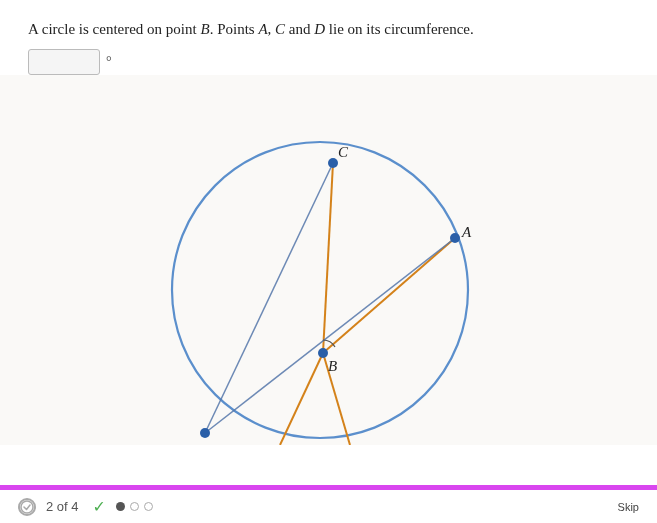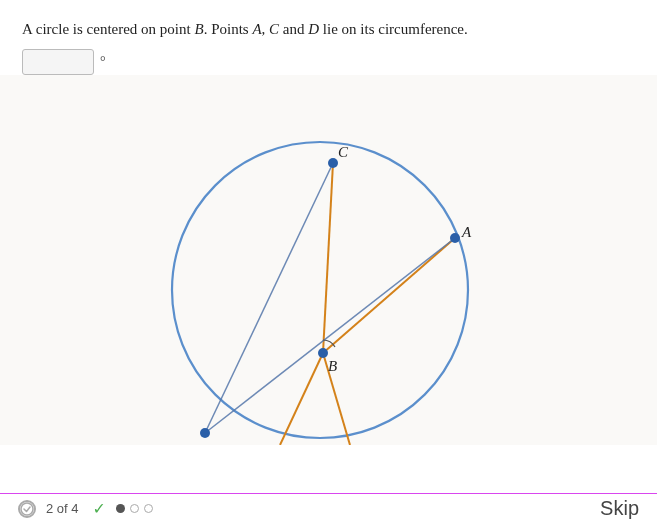--- a/index.html
+++ b/index.html
@@ -6,21 +6,21 @@
     body {
       width: 657px;
       height: 523px;
       background: #fff;
       font-family: Georgia, 'Times New Roman', serif;
       overflow: hidden;
       position: relative;
     }
 
     .page-content {
-      padding: 18px 22px 0 22px;
+      padding: 18px 22px 0 28px;
     }
 
     .problem-text {
       font-size: 15px;
       color: #222;
       line-height: 1.5;
       margin-bottom: 6px;
     }
 
     .problem-text .math-italic {
@@ -66,23 +66,23 @@
       width: 100%;
       height: 100%;
     }
 
     
     .bottom-bar {
       position: absolute;
       bottom: 0;
       left: 0;
       right: 0;
-      height: 30px;
+      height: 38px;
       background: #fff;
-      border-top: 1px solid #d946ef;
+      border-top: 5px solid #d946ef;
       display: flex;
       align-items: center;
       padding: 0 18px;
     }
 
     .bottom-left {
       display: flex;
       align-items: center;
       gap: 10px;
       flex: 1;
@@ -128,21 +128,21 @@
       border: 1.5px solid #aaa;
     }
 
     .dots-row {
       display: flex;
       align-items: center;
       gap: 5px;
     }
 
     .skip-btn {
-      font-size: 20px;
+      font-size: 11px;
       color: #444;
       font-family: Arial, sans-serif;
       background: none;
       border: none;
       cursor: pointer;
       font-weight: 500;
     }
   </style>
 </head>
 <body>

